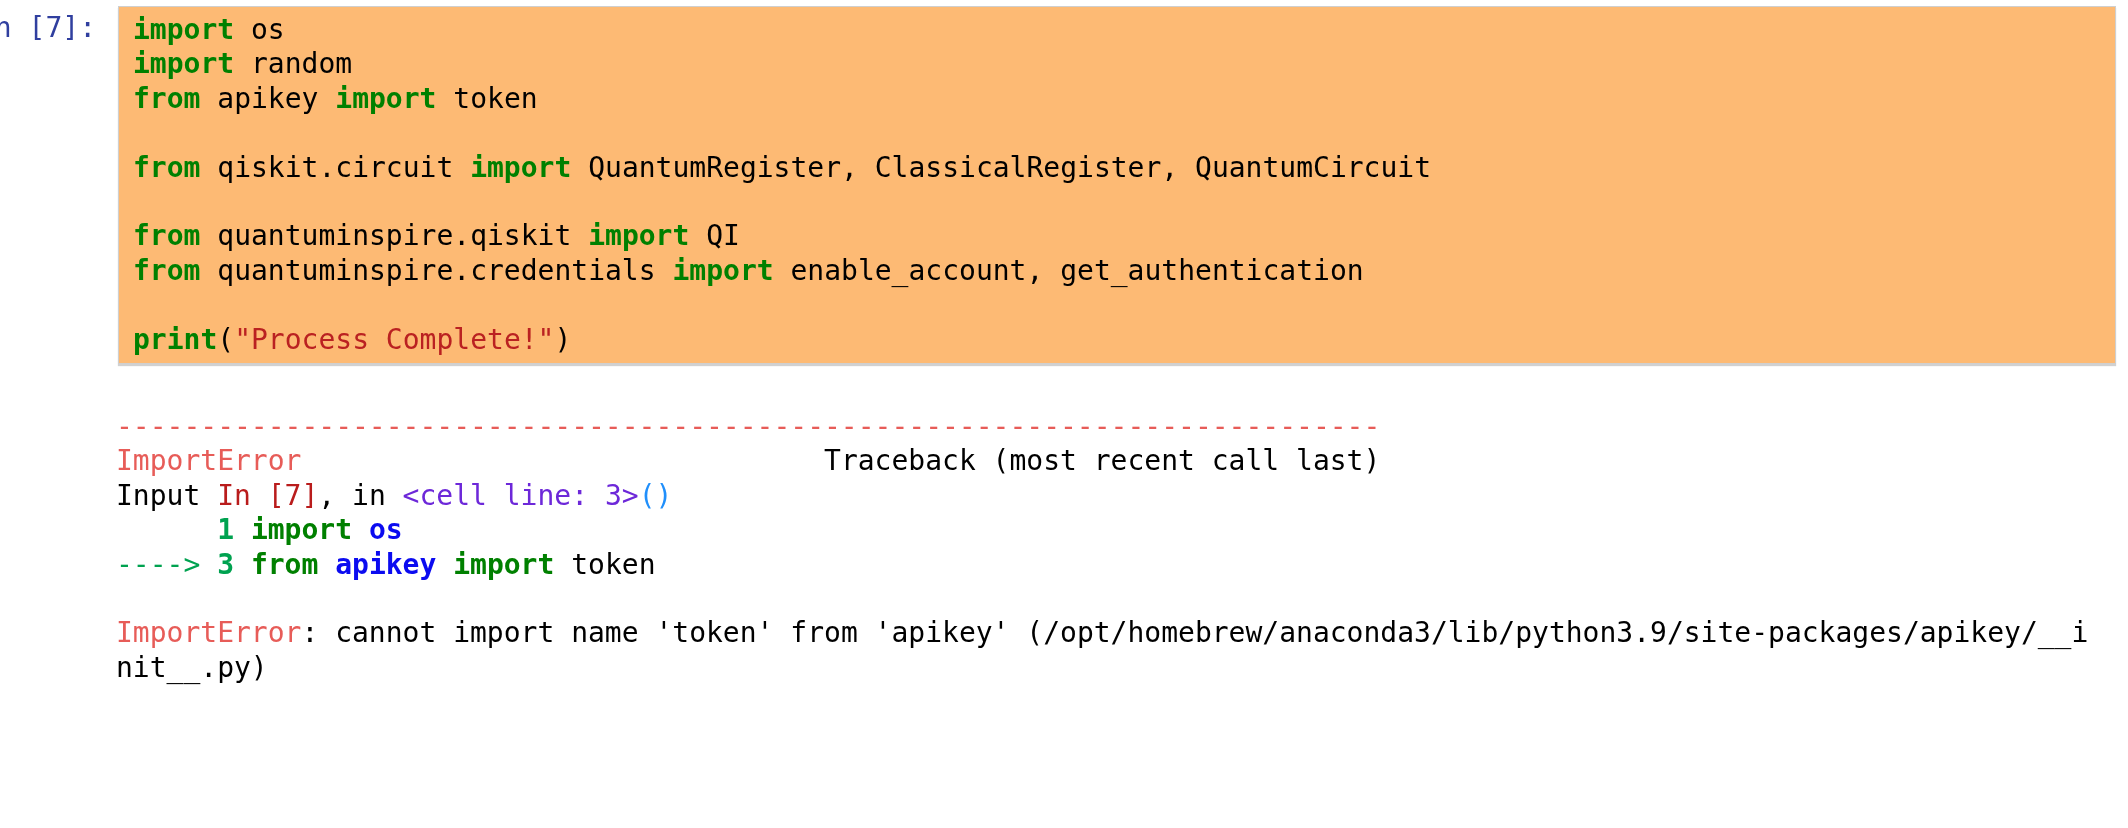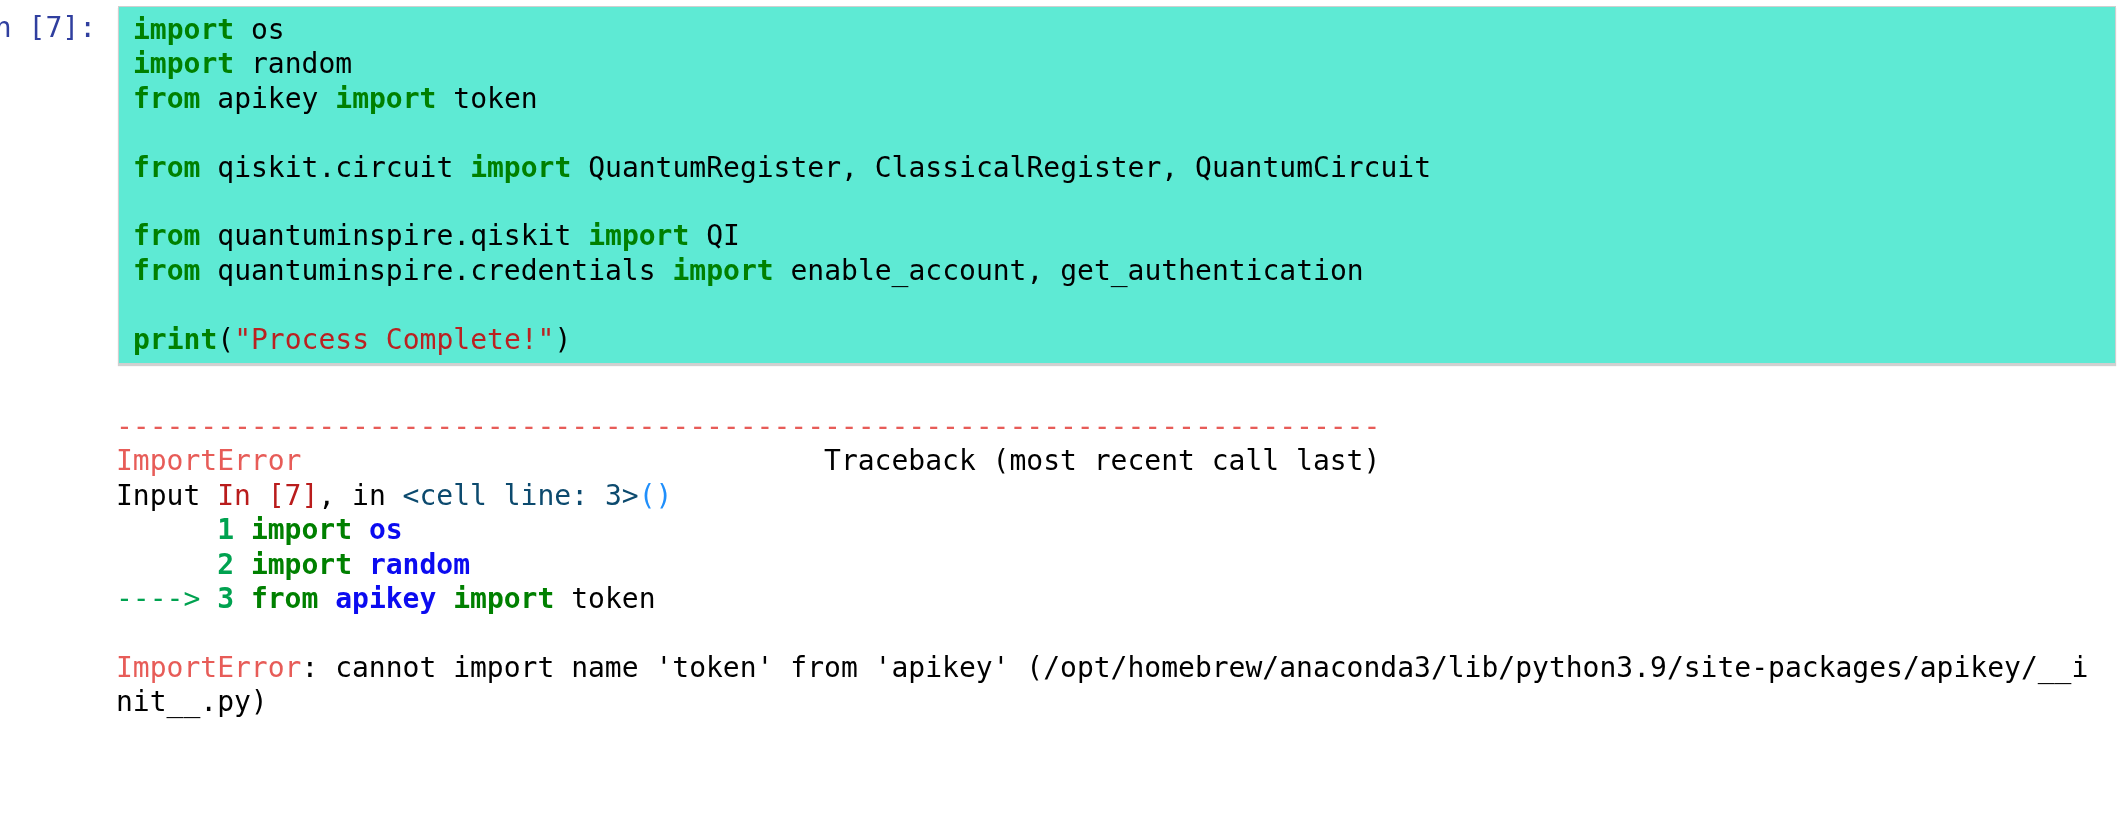--- a/index.html
+++ b/index.html
@@ -23,21 +23,21 @@
     top: 11px;
     color: #303F9F;
     white-space: pre;
   }
   
   .cell {
     position: absolute;
     left: 118px;
     top: 6px;
     right: 12px;
-    background: #5eead4;
+    background: #fdba74;
     border: 1px solid #CFCFCF;
     box-shadow: 0 2px 1px rgba(0,0,0,0.18);
   }
   .input-area {
     padding: 6px 8px 6px 14px;
     cursor: text;
   }
   
   .output-area {
     position: absolute;
@@ -54,21 +54,21 @@
   
   .tok-plain   { color: #000000; }
   .tok-kw      { color: #008000; font-weight: bold; }
   .tok-builtin { color: #008000; font-weight: bold; }
   .tok-str     { color: #BA2121; }
   .tok-mod     { color: #0B0BF0; font-weight: bold; }
   .tok-lineno  { color: #00A250; font-weight: bold; }
   .tok-arrow   { color: #00A250; }
   .tok-ansi-red   { color: #E75C58; }
   .tok-ansi-green { color: #b91c1c; }
-  .tok-ansi-cyan  { color: #0c4a6e; }
+  .tok-ansi-cyan  { color: #6d28d9; }
   .tok-ansi-blue  { color: #208FFB; }
 </style>
 </head>
 <body>
 
 <div class="prompt mono">In [7]:</div>
 
 <div class="cell">
   <div class="input-area mono">
     <div id="code-lines">
@@ -85,18 +85,17 @@
       </div>
   </div>
 </div>
 
 <div class="output-area mono">
   <div id="tb-lines">
       <div class="line"><span class="tok-ansi-red">---------------------------------------------------------------------------</span></div>
       <div class="line"><span class="tok-ansi-red">ImportError</span><span class="tok-plain">                               Traceback (most recent call last)</span></div>
       <div class="line"><span class="tok-plain">Input </span><span class="tok-ansi-green">In [7]</span><span class="tok-plain">, in </span><span class="tok-ansi-cyan">&lt;cell line: 3&gt;</span><span class="tok-ansi-blue">()</span></div>
       <div class="line"><span class="tok-plain">      </span><span class="tok-lineno">1</span><span class="tok-plain"> </span><span class="tok-kw">import</span><span class="tok-plain"> </span><span class="tok-mod">os</span></div>
-      <div class="line"><span class="tok-plain">      </span><span class="tok-lineno">2</span><span class="tok-plain"> </span><span class="tok-kw">import</span><span class="tok-plain"> </span><span class="tok-mod">random</span></div>
       <div class="line"><span class="tok-arrow">----&gt; </span><span class="tok-lineno">3</span><span class="tok-plain"> </span><span class="tok-kw">from</span><span class="tok-plain"> </span><span class="tok-mod">apikey</span><span class="tok-plain"> </span><span class="tok-kw">import</span><span class="tok-plain"> token</span></div>
       <div class="line">&nbsp;</div>
       <div class="line"><span class="tok-ansi-red">ImportError</span><span class="tok-plain">: cannot import name 'token' from 'apikey' (/opt/homebrew/anaconda3/lib/python3.9/site-packages/apikey/__init__.py)</span></div>
     </div>
 </div>
 
 </body></html>

